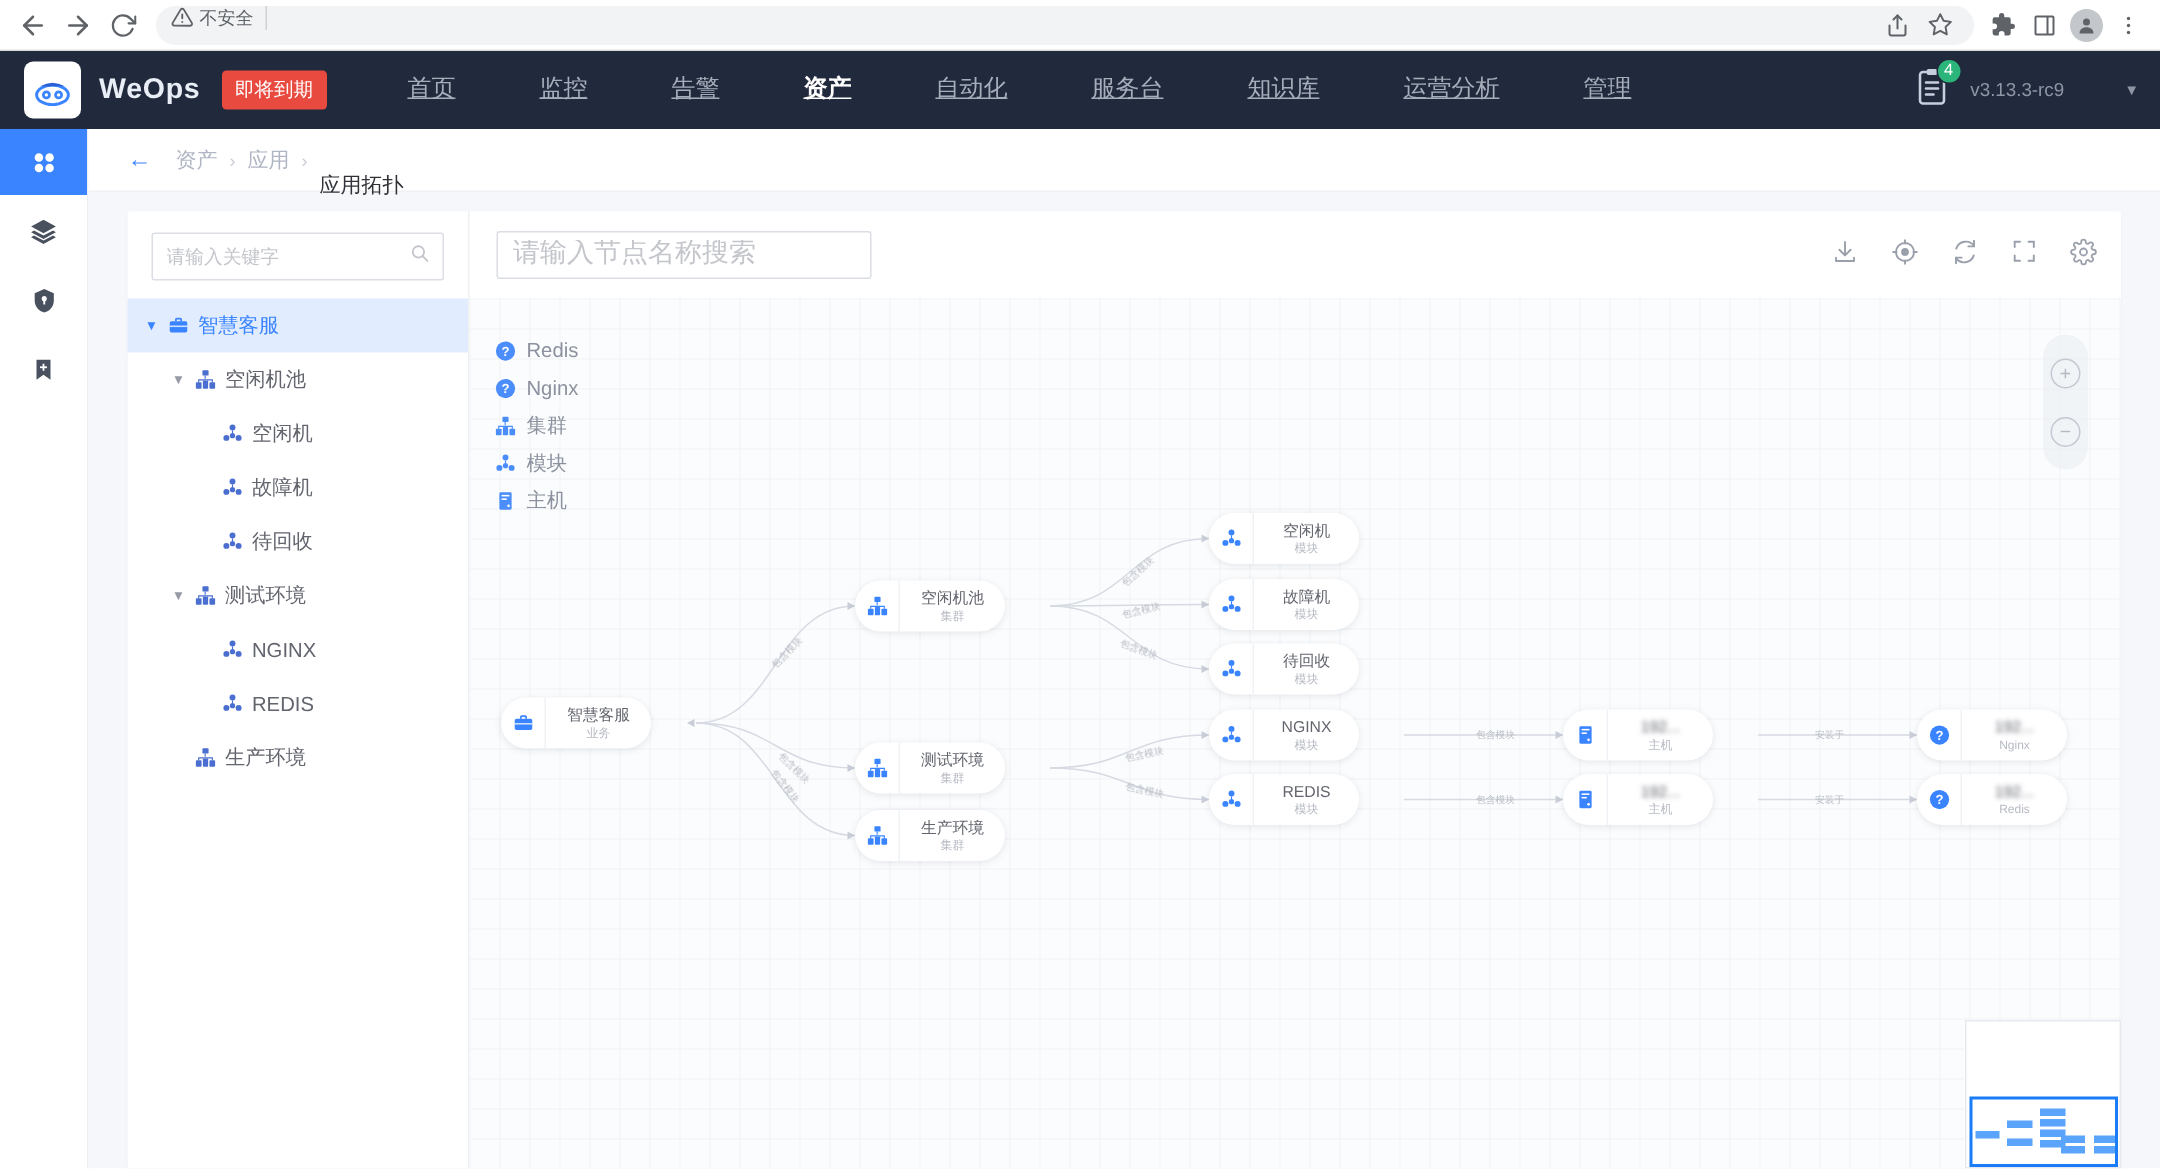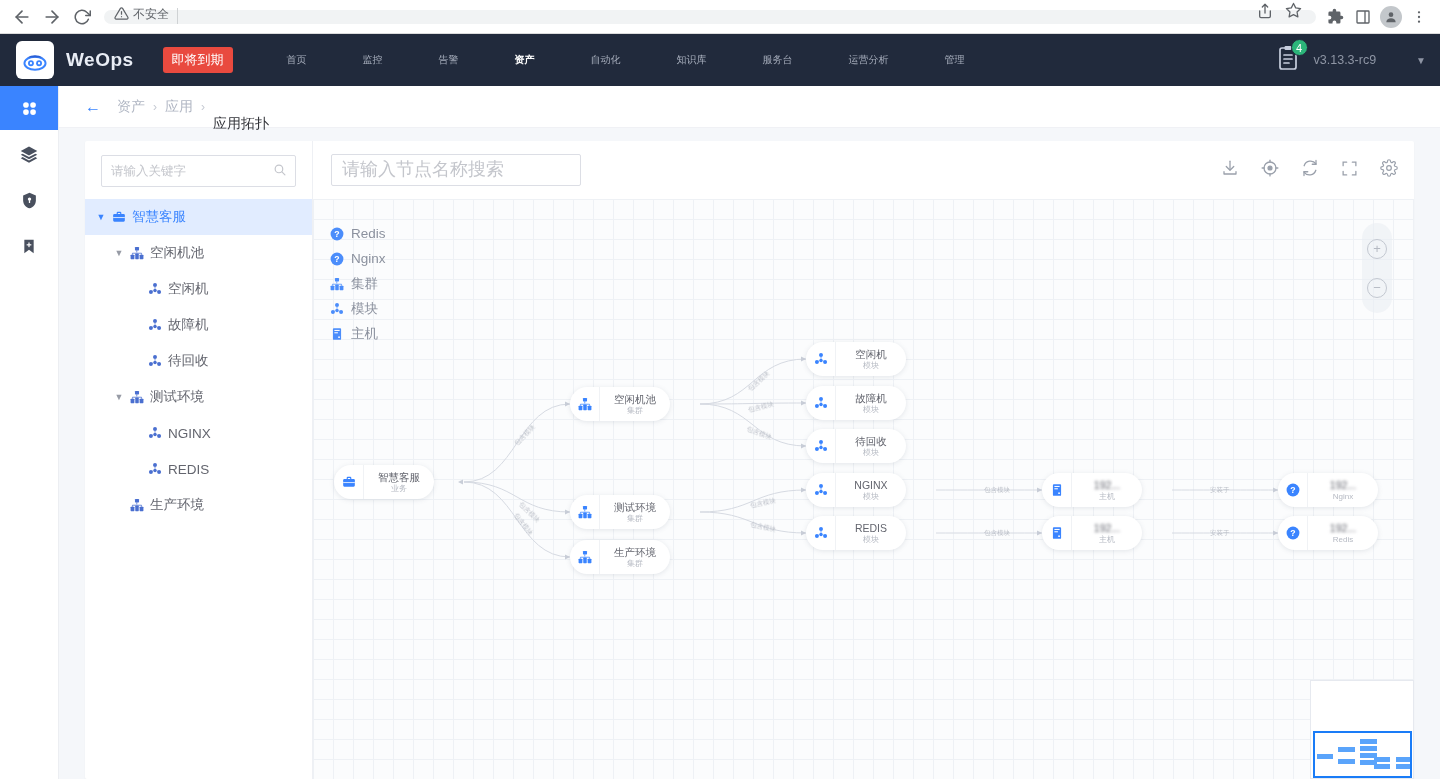--- a/index.html
+++ b/index.html
@@ -13,22 +13,22 @@
   .browser-bar {
     height: 34px; background: #ffffff; display: flex; align-items: center;
     padding: 0 8px; gap: 2px; border-bottom: 1px solid #dcdcdc;
   }
   .nav-btn {
     width: 28px; height: 28px; display: flex; align-items: center;
     justify-content: center; color: #5f6368; flex: 0 0 auto;
   }
   .nav-btn svg { display: block; }
   .omnibox {
-    flex: 1 1 auto; height: 14px; background: #f1f3f4; border-radius: 13px;
-    display: flex; align-items: flex-end; padding: 0 10px; margin-left: 6px;
+    flex: 1 1 auto; height: 26px; background: #f1f3f4; border-radius: 13px;
+    display: flex; align-items: flex-start; padding: 0 10px; margin-left: 6px;
     min-width: 0;
   }
   .sec-warn { display: flex; align-items: center; gap: 4px; color: #5f6368; font-size: 12px; flex: 0 0 auto; }
   .sec-sep { width: 1px; height: 16px; background: #cfd2d4; margin: 0 8px; flex: 0 0 auto; }
   .url-text {
     font-size: 13px; color: #202124; white-space: nowrap;
     overflow: hidden; text-overflow: ellipsis;
   }
   .omni-actions { display: flex; align-items: center; gap: 2px; margin-left: auto; flex: 0 0 auto; }
   .br-icon { width: 26px; height: 26px; display: flex; align-items: center; justify-content: center; color: #5f6368; }
@@ -43,26 +43,27 @@
     height: 52px; background: #212a3c; display: flex; align-items: center;
     padding-left: 16px; position: relative;
   }
   .logo-box {
     width: 38px; height: 38px; background: #fff; border-radius: 6px;
     display: flex; align-items: center; justify-content: center; flex: 0 0 auto;
   }
   .brand { color: #e9edf5; font-size: 19px; font-weight: bold; margin-left: 12px; letter-spacing: .5px; }
   .expire-badge {
     background: #e94a3f; color: #fff; font-size: 13px; border-radius: 3px;
-    padding: 4px 9px; margin-left: 29px; white-space: nowrap;
+    padding: 4px 9px; margin-left: 14px; white-space: nowrap;
   }
   .main-nav { display: flex; align-items: center; margin-left: 26px; }
   .nav-item {
-    color: #a6adbb; font-size: 10px; padding: 0 28px; line-height: 52px;
+    color: #a6adbb; font-size: 16px; padding: 0 28px; line-height: 52px;
     white-space: nowrap;
+    text-decoration: underline;
   }
   .nav-item.active { color: #ffffff; font-weight: bold; }
   .header-right {
     margin-left: auto; display: flex; align-items: center; gap: 14px; padding-right: 14px;
   }
   .notif-wrap { position: relative; color: #c7cede; }
   .notif-badge {
     position: absolute; top: -6px; right: -8px; background: #2cb57a; color: #fff;
     font-size: 11px; min-width: 17px; height: 17px; border-radius: 9px;
     display: flex; align-items: center; justify-content: center; padding: 0 4px;
@@ -298,22 +299,22 @@
   </div>
   <div class="brand">WeOps</div>
   <div class="expire-badge">即将到期</div>
 
   <div class="main-nav">
     <div class="nav-item">首页</div>
     <div class="nav-item">监控</div>
     <div class="nav-item">告警</div>
     <div class="nav-item active">资产</div>
     <div class="nav-item">自动化</div>
+    <div class="nav-item">服务台</div>
     <div class="nav-item">知识库</div>
-    <div class="nav-item">服务台</div>
     <div class="nav-item">运营分析</div>
     <div class="nav-item">管理</div>
   </div>
 
   <div class="header-right">
     <div class="notif-wrap">
       <svg width="24" height="26" viewBox="0 0 24 26" fill="none" stroke="currentColor" stroke-width="1.7" stroke-linecap="round">
         <rect x="4" y="3" width="16" height="21" rx="2"></rect>
         <rect x="8.5" y="1" width="7" height="4" rx="1.2" fill="currentColor" stroke="none"></rect>
         <line x1="8" y1="10" x2="16" y2="10"></line>

